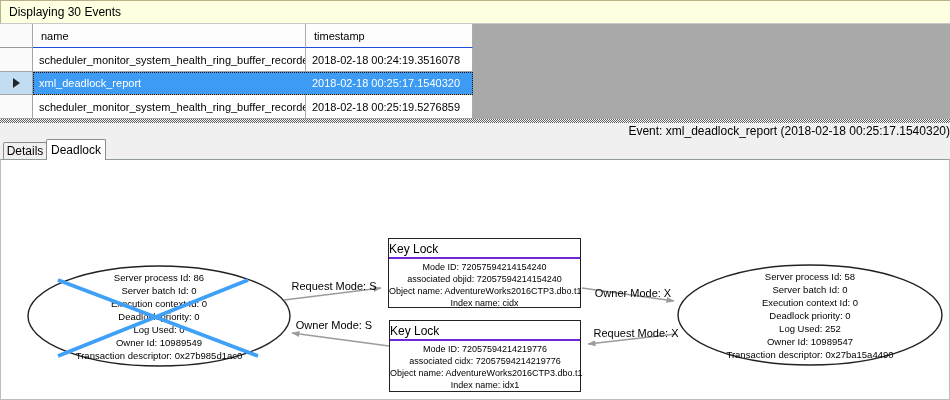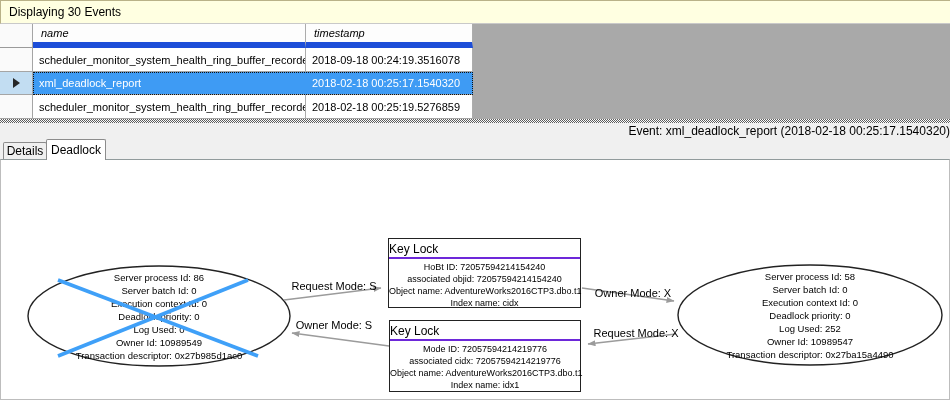--- a/index.html
+++ b/index.html
@@ -28,21 +28,21 @@
     border-right:1px solid #a5a5a5; border-bottom:1px solid #a5a5a5;
     display:flex; align-items:center; justify-content:center;
   }
   .g-cell {
     font-size:11px; padding-left:6px; display:flex; align-items:center;
     border-right:1px solid #acacac; border-bottom:1px solid #a5a5a5;
     white-space:nowrap; overflow:hidden; background:#fff;
   }
   .c-name { width:273px; flex:0 0 273px; }
   .c-time { width:167px; flex:0 0 167px; }
-  .hdr .g-cell { background:#fdfdfd; border-bottom:6px solid #1d4ed8; padding-left:8px;font-style:italic; }
+  .hdr .g-cell { background:#fdfdfd; border-bottom:1px solid #1d4ed8; padding-left:8px; }
   .hdr { height:24px; } .hdr .g-rowhead { border-bottom:1px solid #9a9a9a; }
   .r1,.r3 { height:24px; } .r2 { height:23px; }
   .sel-wrap { display:flex; outline:1px dotted #111; outline-offset:-1px; }
   .sel-cell { color:#fff; border-right-color:transparent; }
   .sel-rowhead { background:#c2ddf2; }
   .arrow-right-icon {
     width:0; height:0;
     border-left:7px solid #262626; border-top:5px solid transparent; border-bottom:5px solid transparent;
   }
   
@@ -106,21 +106,21 @@
   <div id="grid-area" style="background: rgb(169, 169, 169);">
     <div id="grid-table">
       <div class="g-row hdr">
         <div class="g-rowhead"></div>
         <div class="g-cell c-name">name</div>
         <div class="g-cell c-time">timestamp</div>
       </div>
       <div class="g-row r1">
         <div class="g-rowhead"></div>
         <div class="g-cell c-name">scheduler_monitor_system_health_ring_buffer_recorded</div>
-        <div class="g-cell c-time">2018-09-18 00:24:19.3516078</div>
+        <div class="g-cell c-time">2018-02-18 00:24:19.3516078</div>
       </div>
       <div class="g-row r2">
         <div class="g-rowhead sel-rowhead">
           <div class="arrow-right-icon"></div>
         </div>
         <div class="sel-wrap">
           <div class="g-cell c-name sel-cell" style="background: rgb(62, 155, 244);">xml_deadlock_report</div>
           <div class="g-cell c-time sel-cell" style="background: rgb(62, 155, 244);">2018-02-18 00:25:17.1540320</div>
         </div>
       </div>
@@ -177,21 +177,21 @@
     <span>Execution context Id: 0</span>
     <span>Deadlock priority: 0</span>
     <span>Log Used: 252</span>
     <span>Owner Id: 10989547</span>
     <span>Transaction descriptor: 0x27ba15a4490</span>
   </div>
 
   <div class="lock-rect" style="left:388px; top:238px; width:193px; height:70px;">
     <div class="lock-title">Key Lock</div>
     <div class="lock-body">
-      <span>HoBt ID: 72057594214154240</span>
+      <span>Mode ID: 72057594214154240</span>
       <span>associated objid: 72057594214154240</span>
       <span>Object name: AdventureWorks2016CTP3.dbo.t1</span>
       <span>Index name: cidx</span>
     </div>
   </div>
 
   <div class="lock-rect" style="left:389px; top:320px; width:192px; height:72px;">
     <div class="lock-title">Key Lock</div>
     <div class="lock-body">
       <span>Mode ID: 72057594214219776</span>

